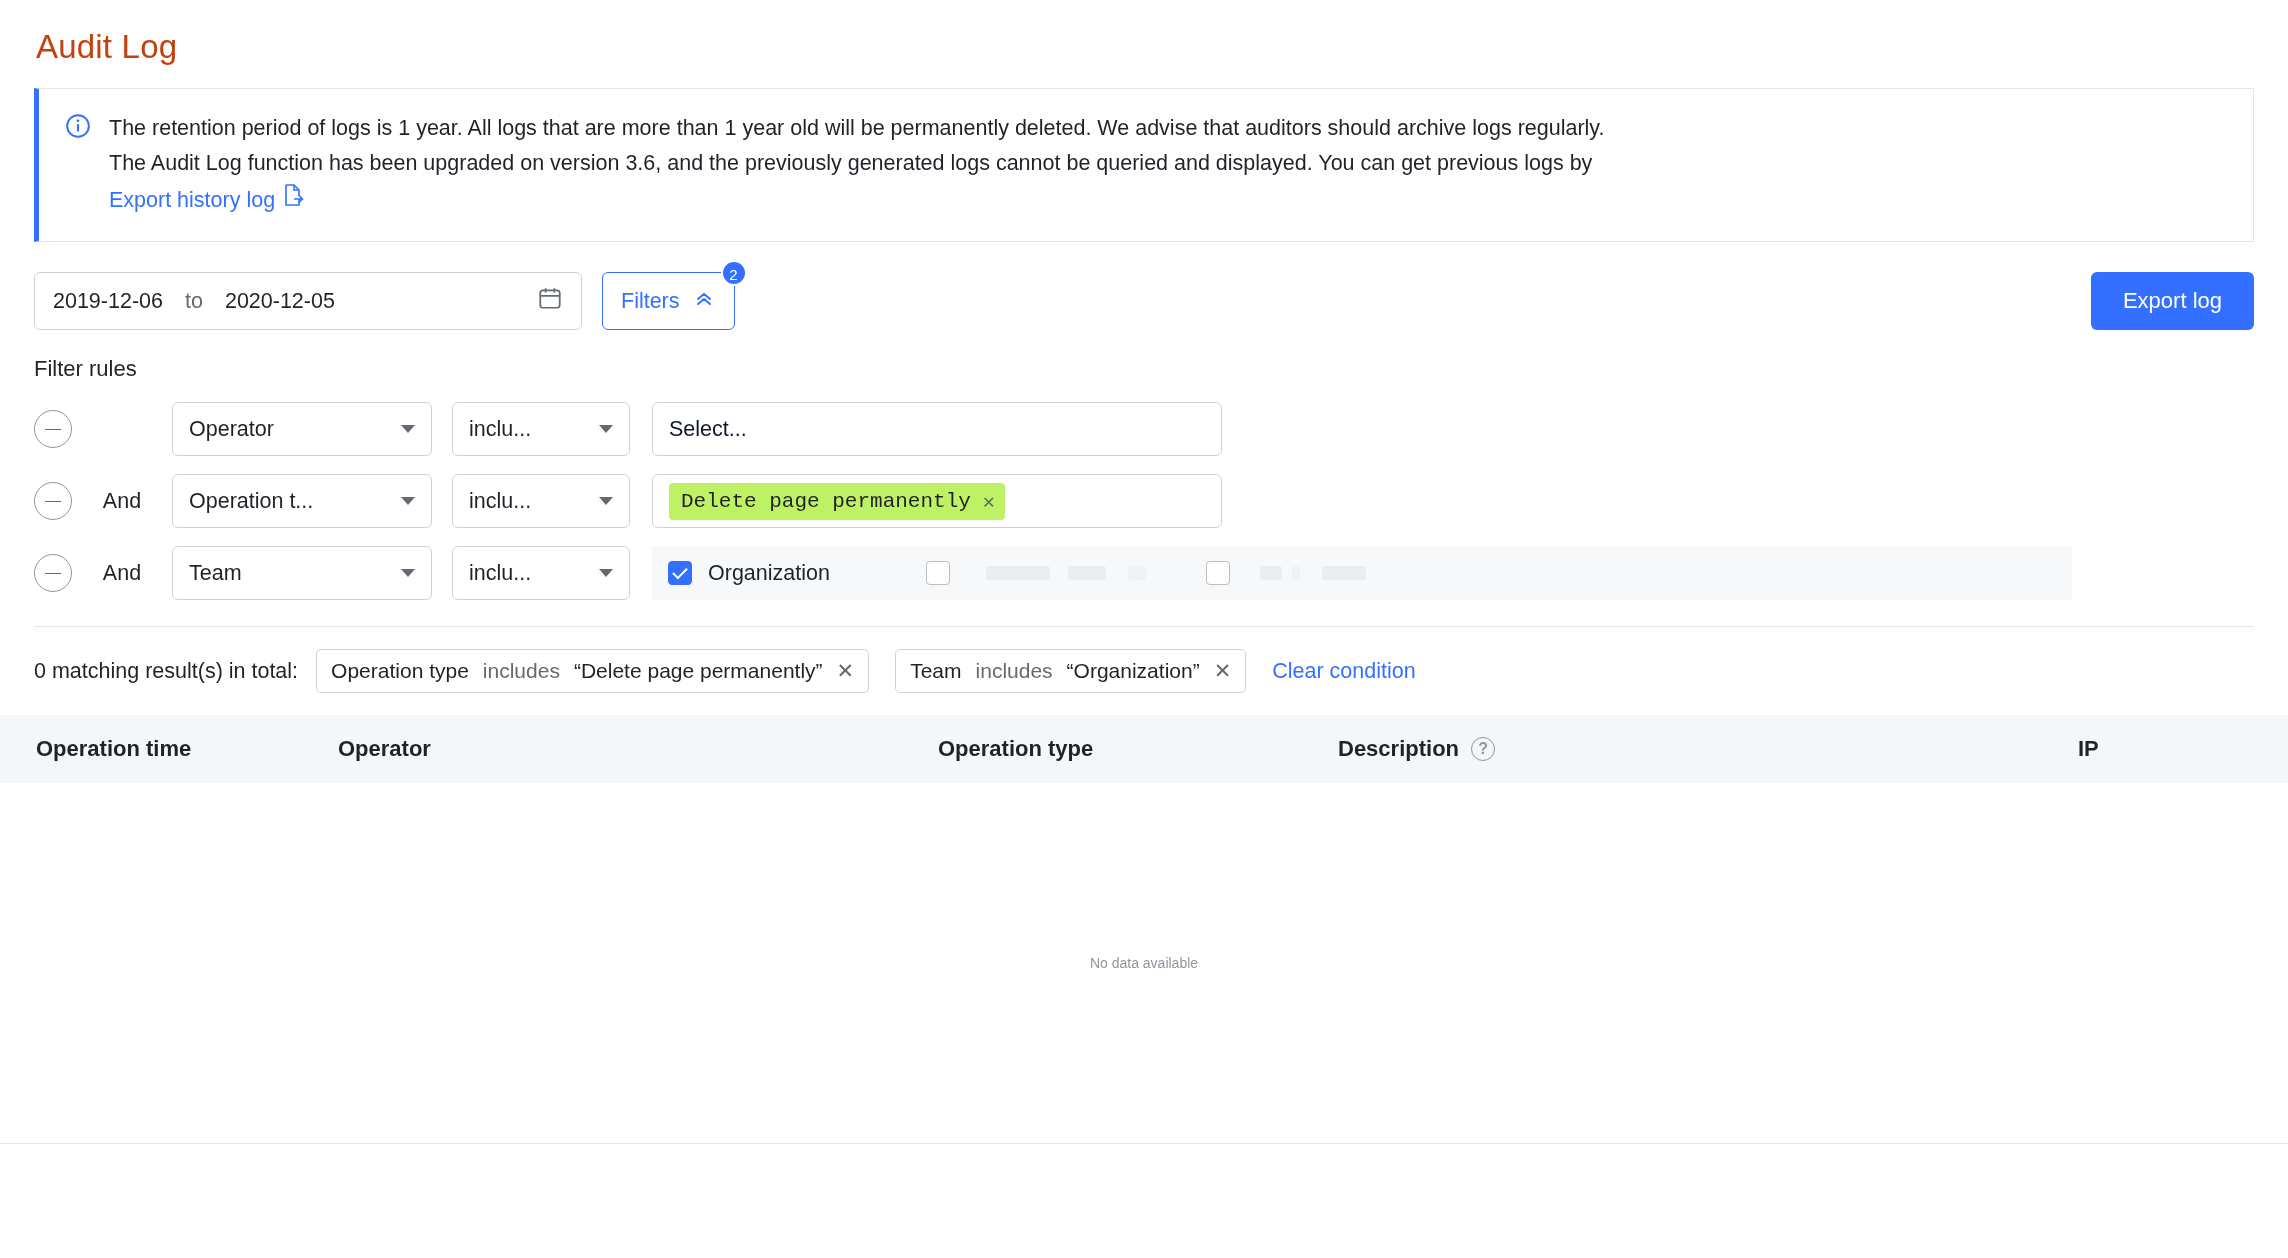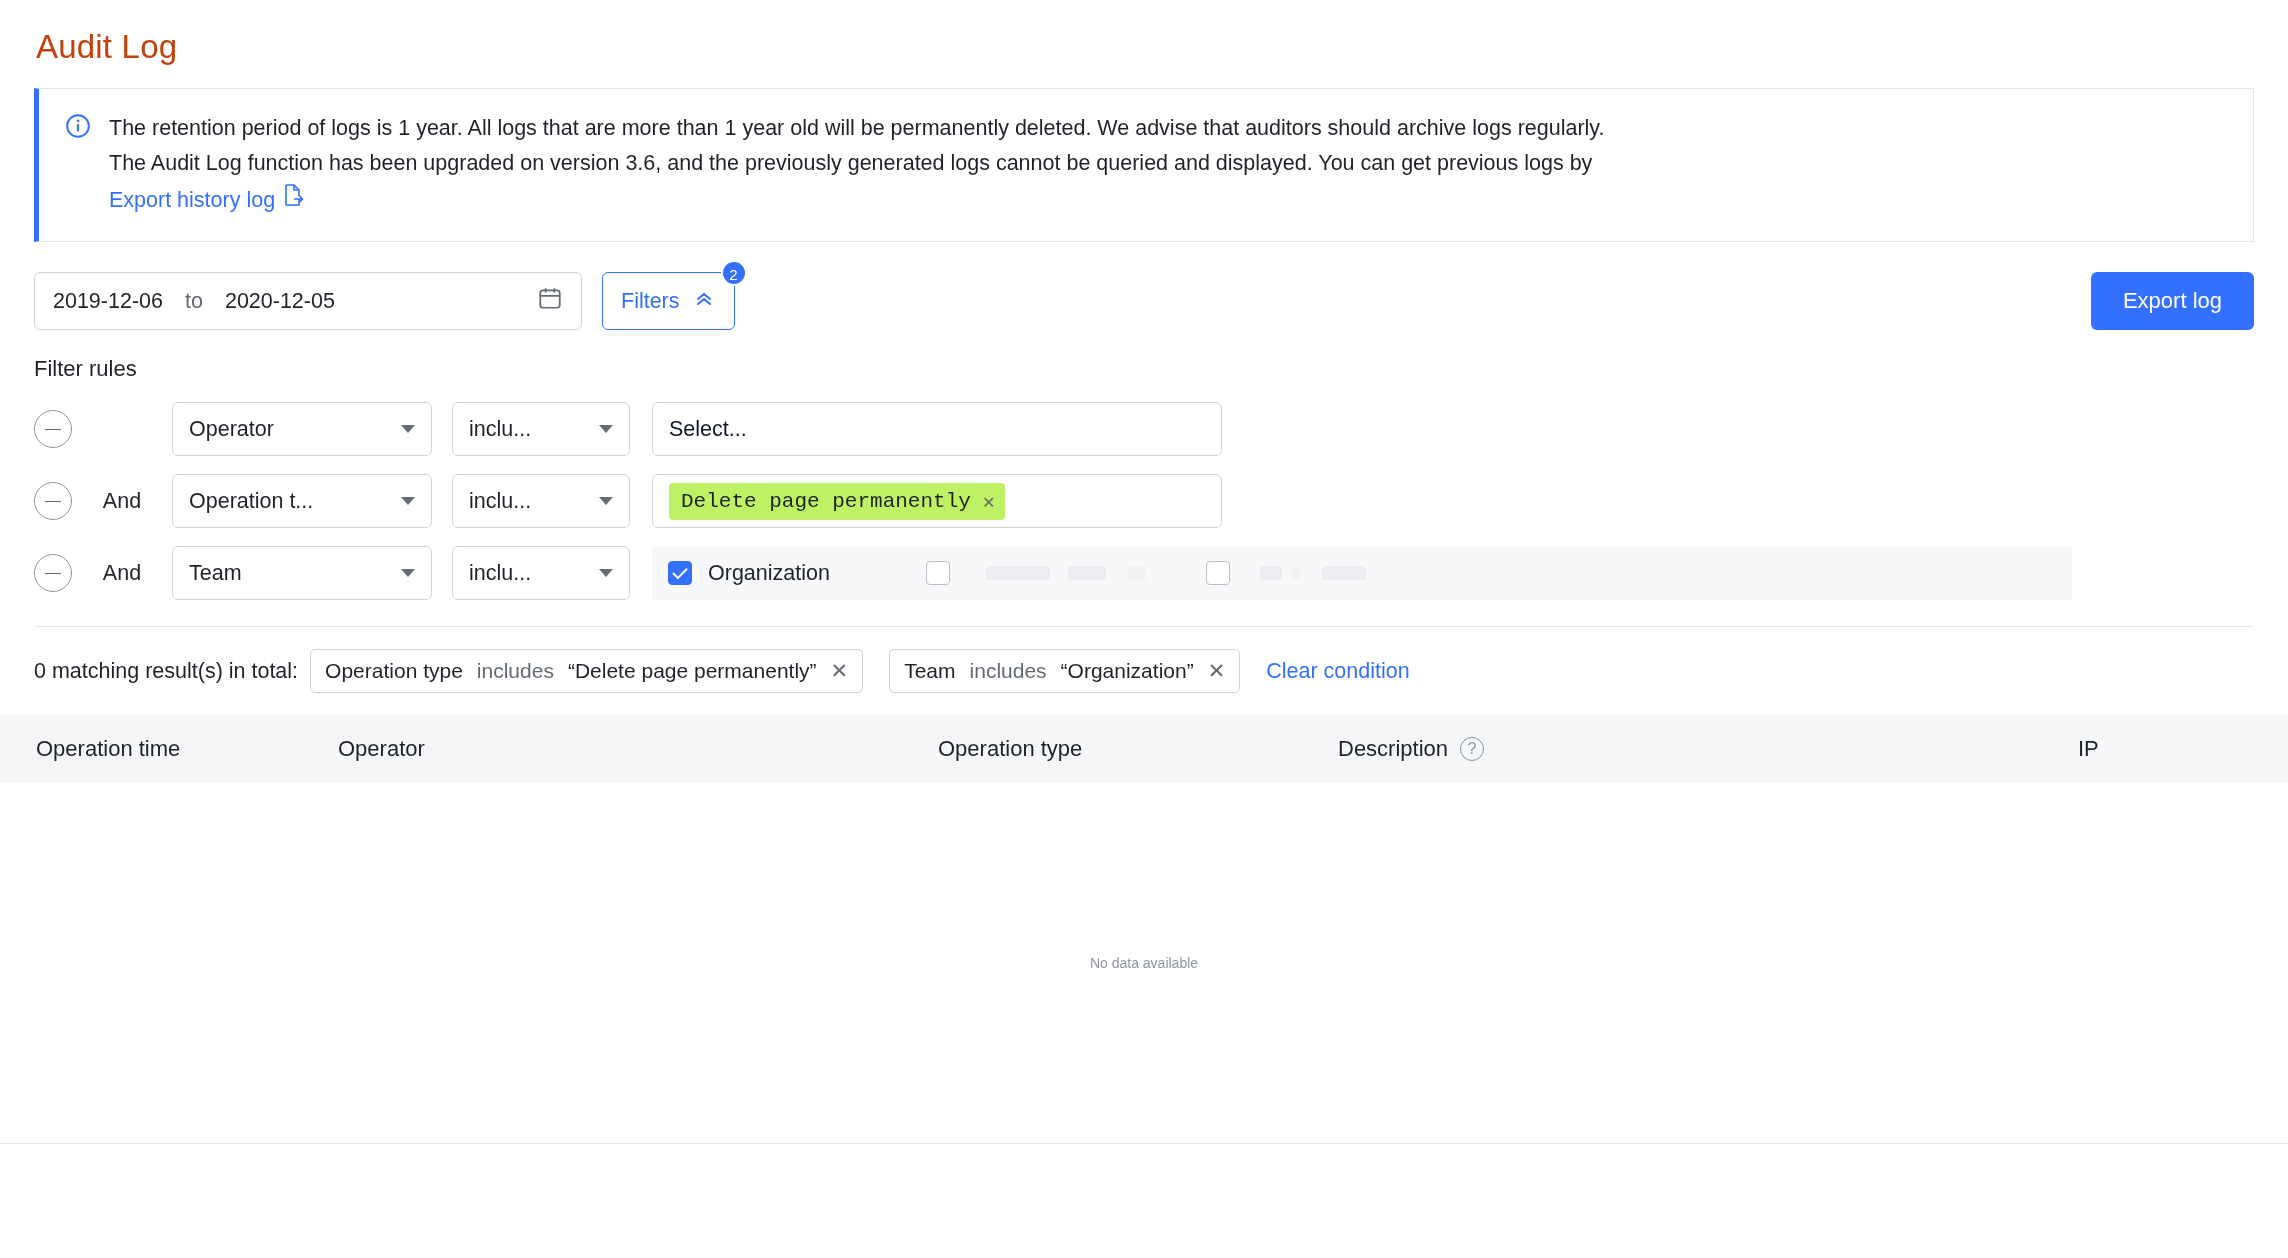--- a/index.html
+++ b/index.html
@@ -258,21 +258,21 @@
 
   
   .summary {
     display: flex;
     align-items: center;
     gap: 0;
     padding: 22px 0 22px 0;
     font-size: 21.5px;
     color: #1f2329;
   }
-  .summary-label { margin-right: 12px; }
+  .summary-label { margin-right: 18px; }
   .cond-chip {
     border: 1px solid #d0d3d6;
     border-radius: 5px;
     padding: 9px 14px;
     display: inline-flex;
     align-items: center;
     gap: 14px;
     font-size: 21px;
     margin-right: 26px;
     background: #fff;
@@ -288,20 +288,21 @@
   
   .table-head {
     display: flex;
     align-items: center;
     background: #f5f6f7;
     height: 68px;
     font-size: 22px;
     color: #1f2329;
     padding: 0 34px;
     margin: 0 -34px;
+    font-weight: bold;
   }
   .th { padding-left: 2px; }
   .th-time { width: 302px; }
   .th-operator { width: 600px; }
   .th-type { width: 400px; }
   .th-desc { width: 720px; display: flex; align-items: center; gap: 12px; }
   .th-ip { flex: 1 1 auto; text-align: left; padding-left: 22px;}
   .qmark {
     width: 24px; height: 24px;
     border: 1.5px solid #8f959e;

